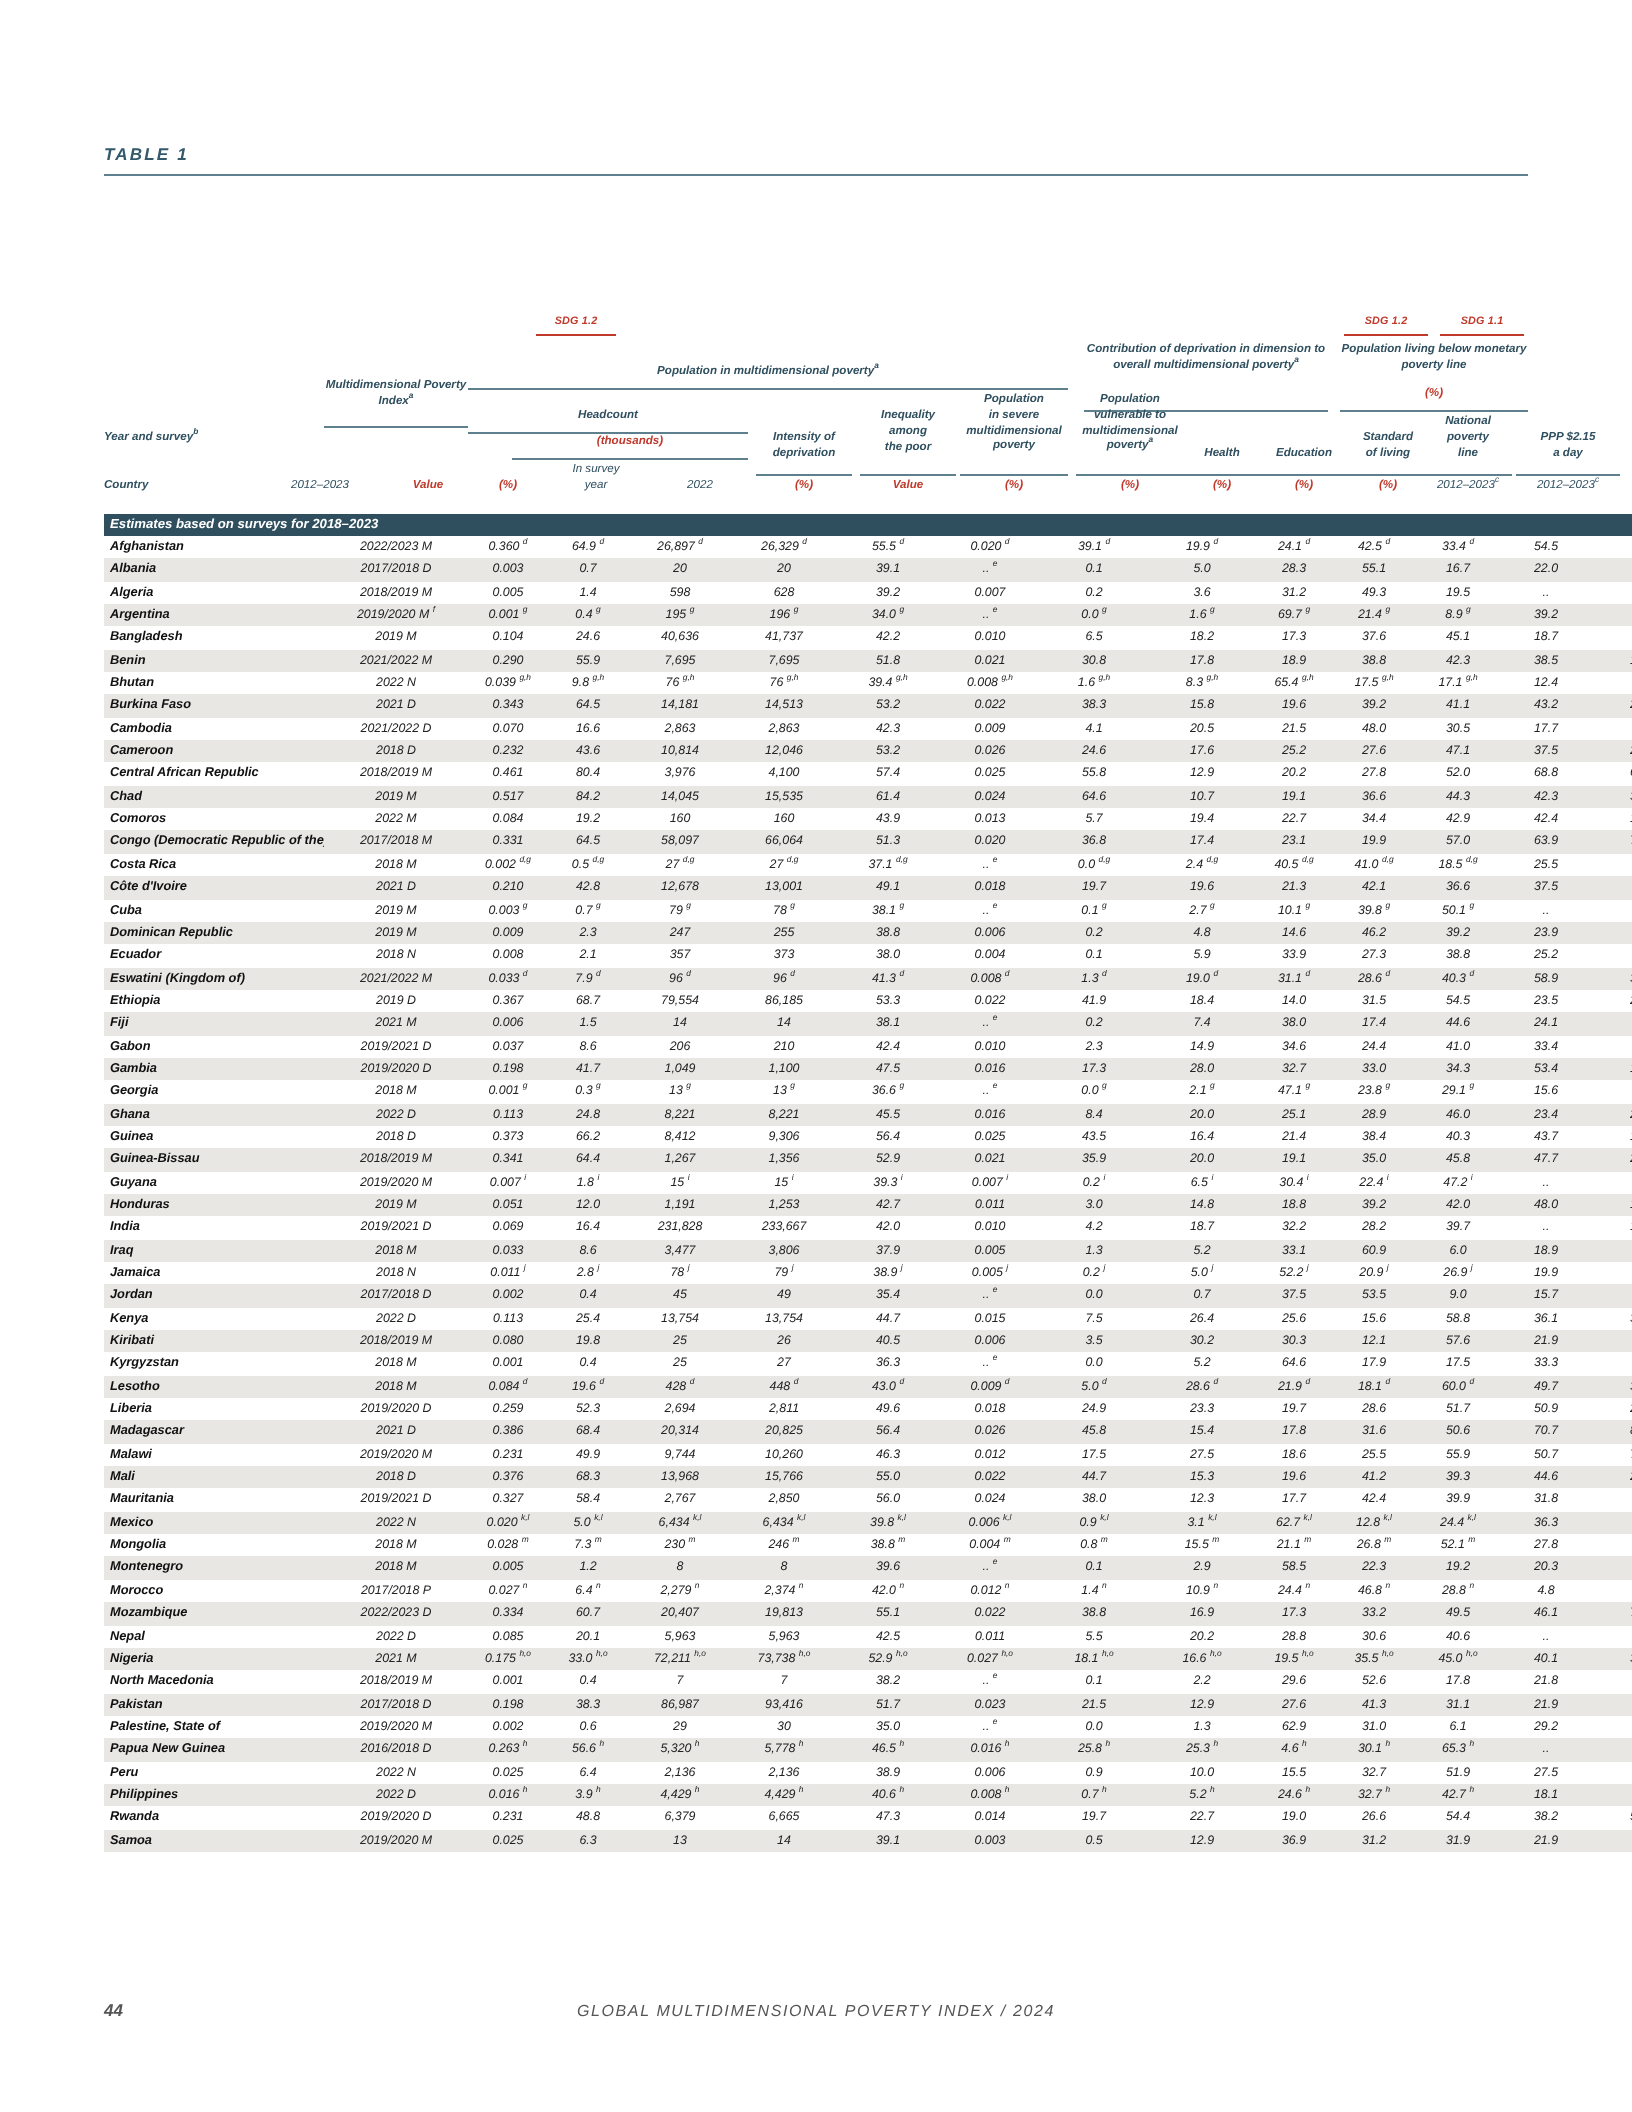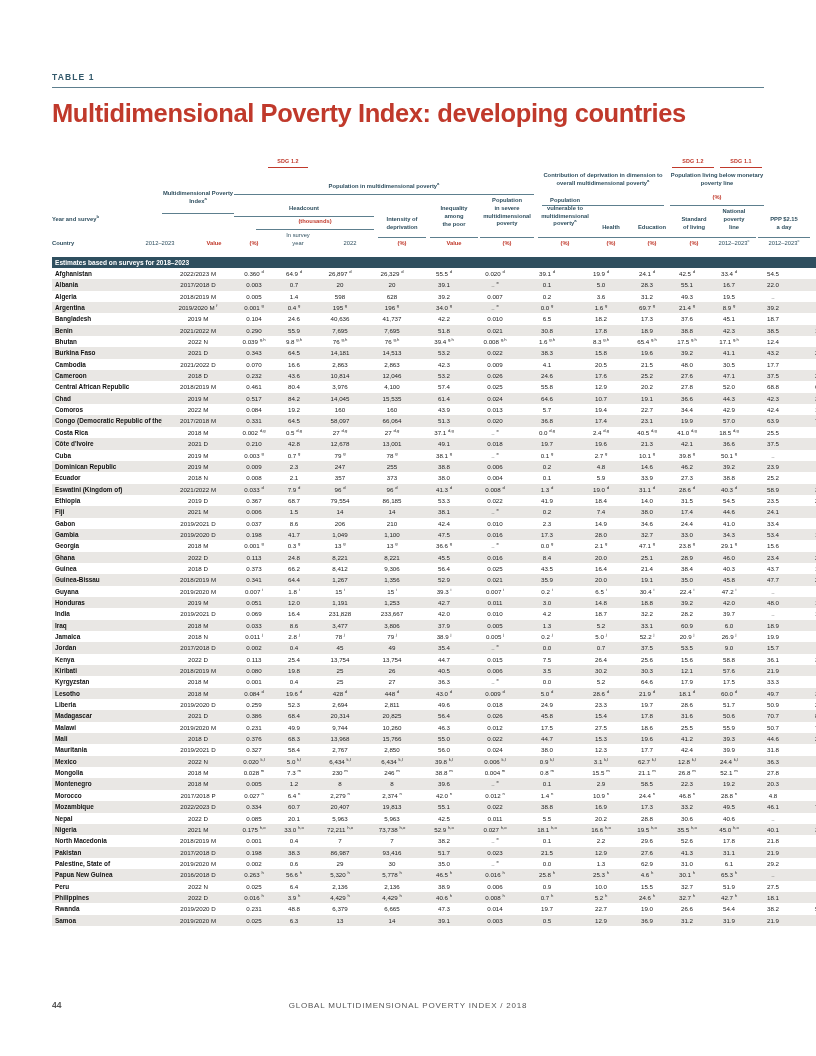--- a/index.html
+++ b/index.html
@@ -8,20 +8,21 @@
     background:#ffffff;
     font-family:"Liberation Sans", sans-serif;
     color:#1a1a1a;
     -webkit-font-smoothing:antialiased;
   }
   .page{
     position:relative;
     width:816px;height:1056px;
     box-sizing:border-box;
     padding:0;
+    font-style:italic;
   }
 
   
   .table-label{
     position:absolute;left:52px;top:72px;
     font-size:8.5px;font-weight:bold;letter-spacing:1.1px;
     color:#33596b;
   }
   .label-rule{
     position:absolute;left:52px;top:87px;width:712px;height:1px;
@@ -97,21 +98,20 @@
     font-size:8px;letter-spacing:0.8px;color:#555;
   }
 </style>
 </head>
 <body>
 
 <div class="page">
 
   <div class="table-label">TABLE 1</div>
   <div class="label-rule"></div>
-  <div class="main-title">Multidimensional Poverty Index: developing countries</div>
 
   <div class="thead">
 
     <div class="sdg" style="left:216px;top:0px;width:40px;">SDG 1.2</div>
     <div class="hrule red" style="left:216px;top:9px;width:40px;"></div>
 
     <div class="sdg" style="left:620px;top:0px;width:42px;">SDG 1.2</div>
     <div class="hrule red" style="left:620px;top:9px;width:42px;"></div>
 
     <div class="sdg" style="left:668px;top:0px;width:42px;">SDG 1.1</div>
@@ -1186,14 +1186,14 @@
           <td class="num">36.9</td>
           <td class="num">31.2</td>
           <td class="num">31.9</td>
           <td class="num">21.9</td>
           <td class="num">1.2</td>
         </tr>
       </tbody>
   </table>
 
   <div class="pagenum">44</div>
-  <div class="footer-title">GLOBAL MULTIDIMENSIONAL POVERTY INDEX / 2018</div>
+  <div class="footer-title">GLOBAL MULTIDIMENSIONAL POVERTY INDEX / 2024</div>
 </div>
 
 </body></html>

